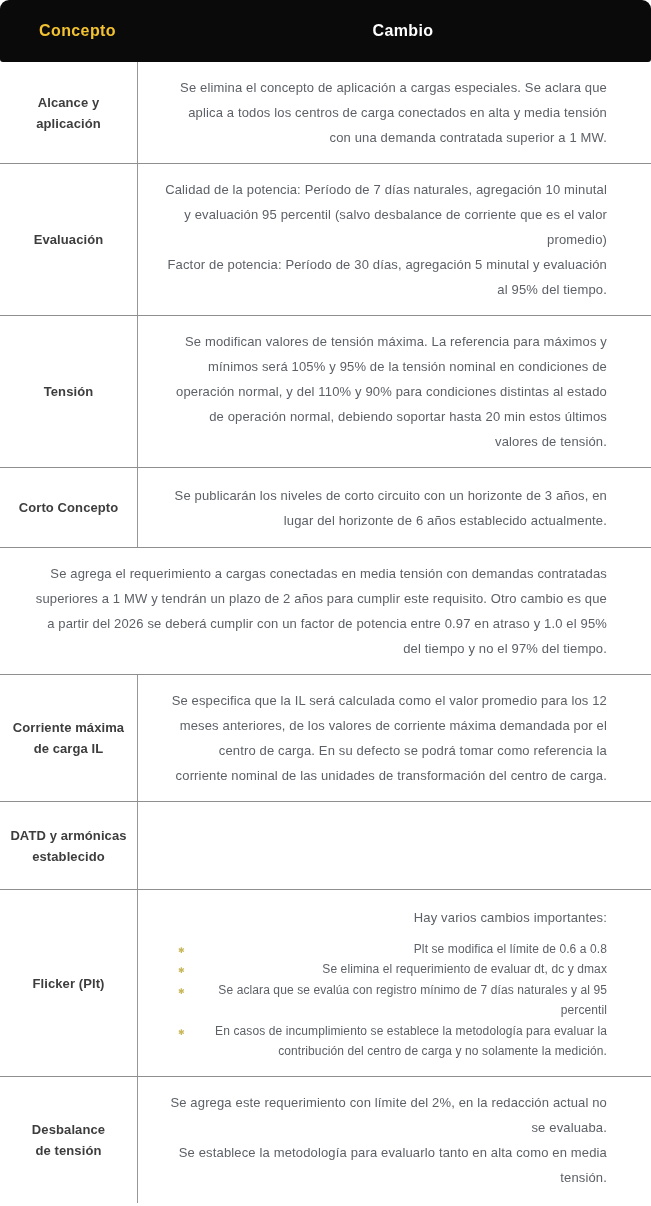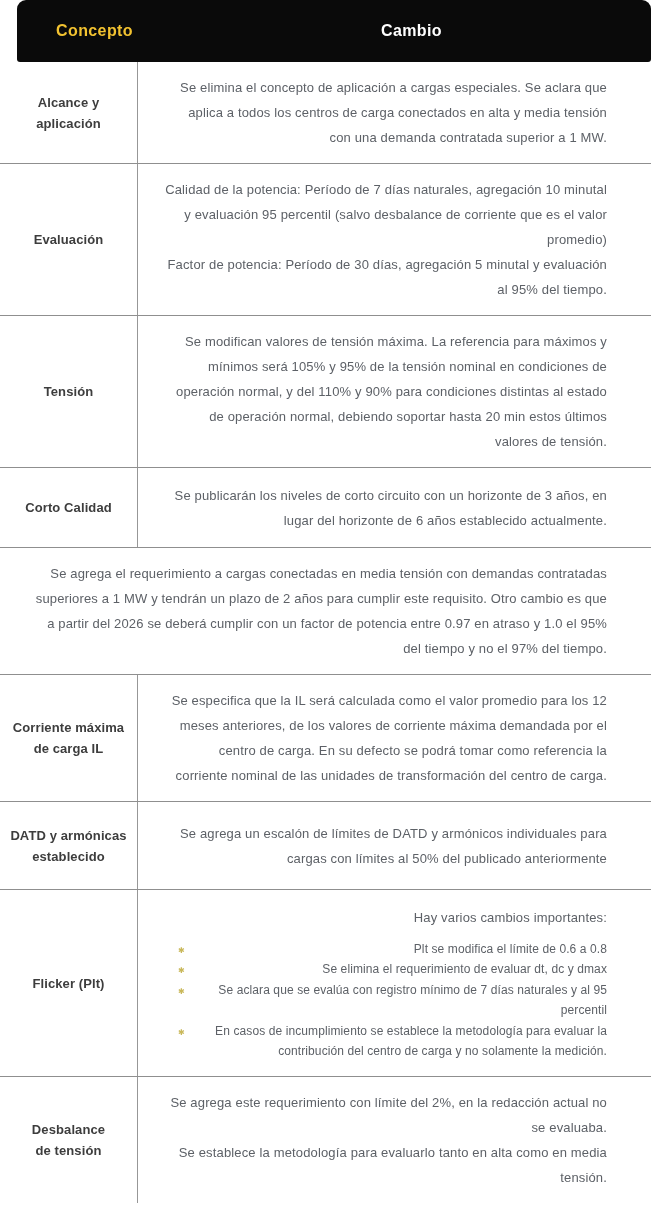--- a/index.html
+++ b/index.html
@@ -12,21 +12,20 @@
   .card { width: 651px; }
 
   
   .header {
     position: relative;
     height: 62px;
     background: #0a0a0a;
     border-radius: 22px 22px 3px 3px;
     display: flex;
     align-items: center;
-    margin-left: 17px;
   }
   
   .header::before {
     content: "";
     position: absolute;
     top: 0; left: 0; right: 0;
     height: 30px;
     background: #0a0a0a;
     border-radius: 9px 9px 0 0;
   }
@@ -132,21 +131,21 @@
     <div class="cell-concepto">
           <div>Tensión</div>
         </div>
     <div class="cell-cambio">
           <p>Se modifican valores de tensión máxima. La referencia para máximos y mínimos será 105% y 95% de la tensión nominal en condiciones de operación normal, y del 110% y 90% para condiciones distintas al estado de operación normal, debiendo soportar hasta 20 min estos últimos valores de tensión.</p>
         </div>
   </div>
 
   <div class="row">
     <div class="cell-concepto">
-          <div>Corto Calidad</div>
+          <div>Corto Concepto</div>
         </div>
     <div class="cell-cambio">
           <p>Se publicarán los niveles de corto circuito con un horizonte de 3 años, en lugar del horizonte de 6 años establecido actualmente.</p>
         </div>
   </div>
 
   <div class="row">
     <div class="cell-cambio">
           <p>Se agrega el requerimiento a cargas conectadas en media tensión con demandas contratadas superiores a 1 MW y tendrán un plazo de 2 años para cumplir este requisito. Otro cambio es que a partir del 2026 se deberá cumplir con un factor de potencia entre 0.97 en atraso y 1.0 el 95% del tiempo y no el 97% del tiempo.</p>
         </div>
@@ -159,23 +158,20 @@
         </div>
     <div class="cell-cambio">
           <p>Se especifica que la IL será calculada como el valor promedio para los 12 meses anteriores, de los valores de corriente máxima demandada por el centro de carga. En su defecto se podrá tomar como referencia la corriente nominal de las unidades de transformación del centro de carga.</p>
         </div>
   </div>
 
   <div class="row">
     <div class="cell-concepto">
           <div>DATD y armónicas</div>
           <div>establecido</div>
-        </div>
-    <div class="cell-cambio">
-          <p>Se agrega un escalón de límites de DATD y armónicos individuales para cargas con límites al 50% del publicado anteriormente</p>
         </div>
   </div>
 
   <div class="row">
     <div class="cell-concepto">
           <div>Flicker (Plt)</div>
         </div>
     <div class="cell-cambio">
           <p>Hay varios cambios importantes:</p>
           <ul class="bullet-list">

